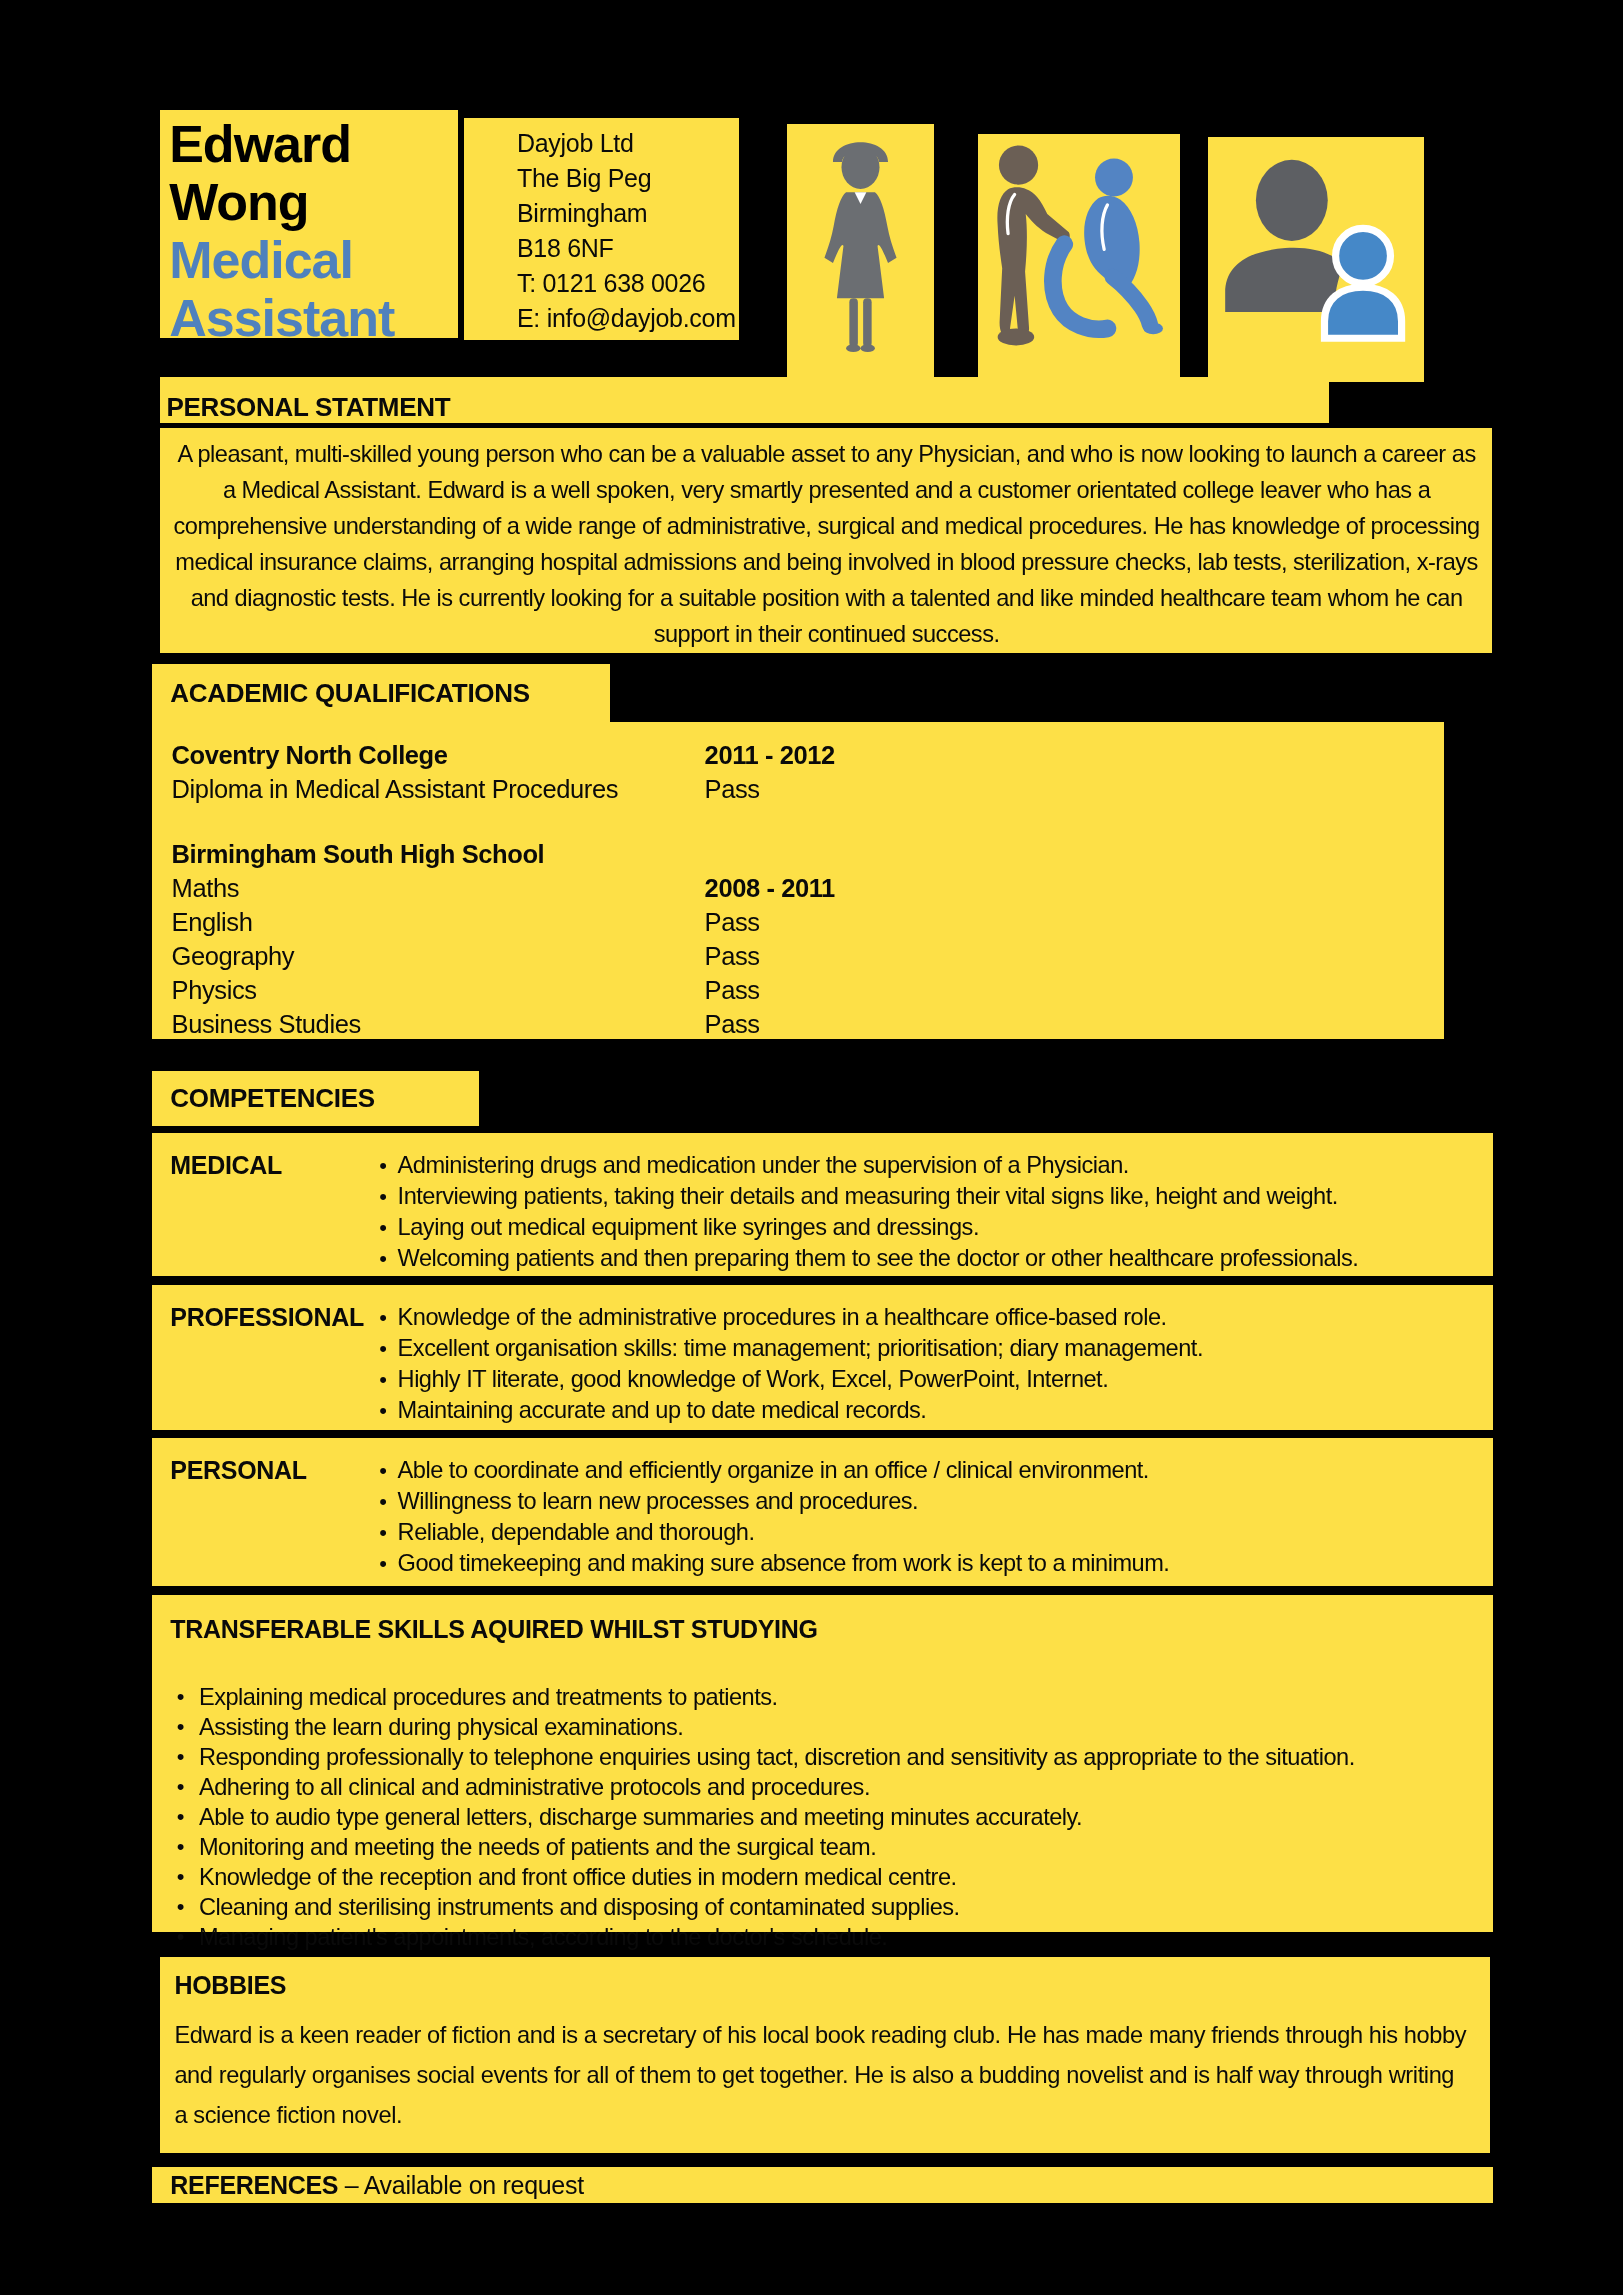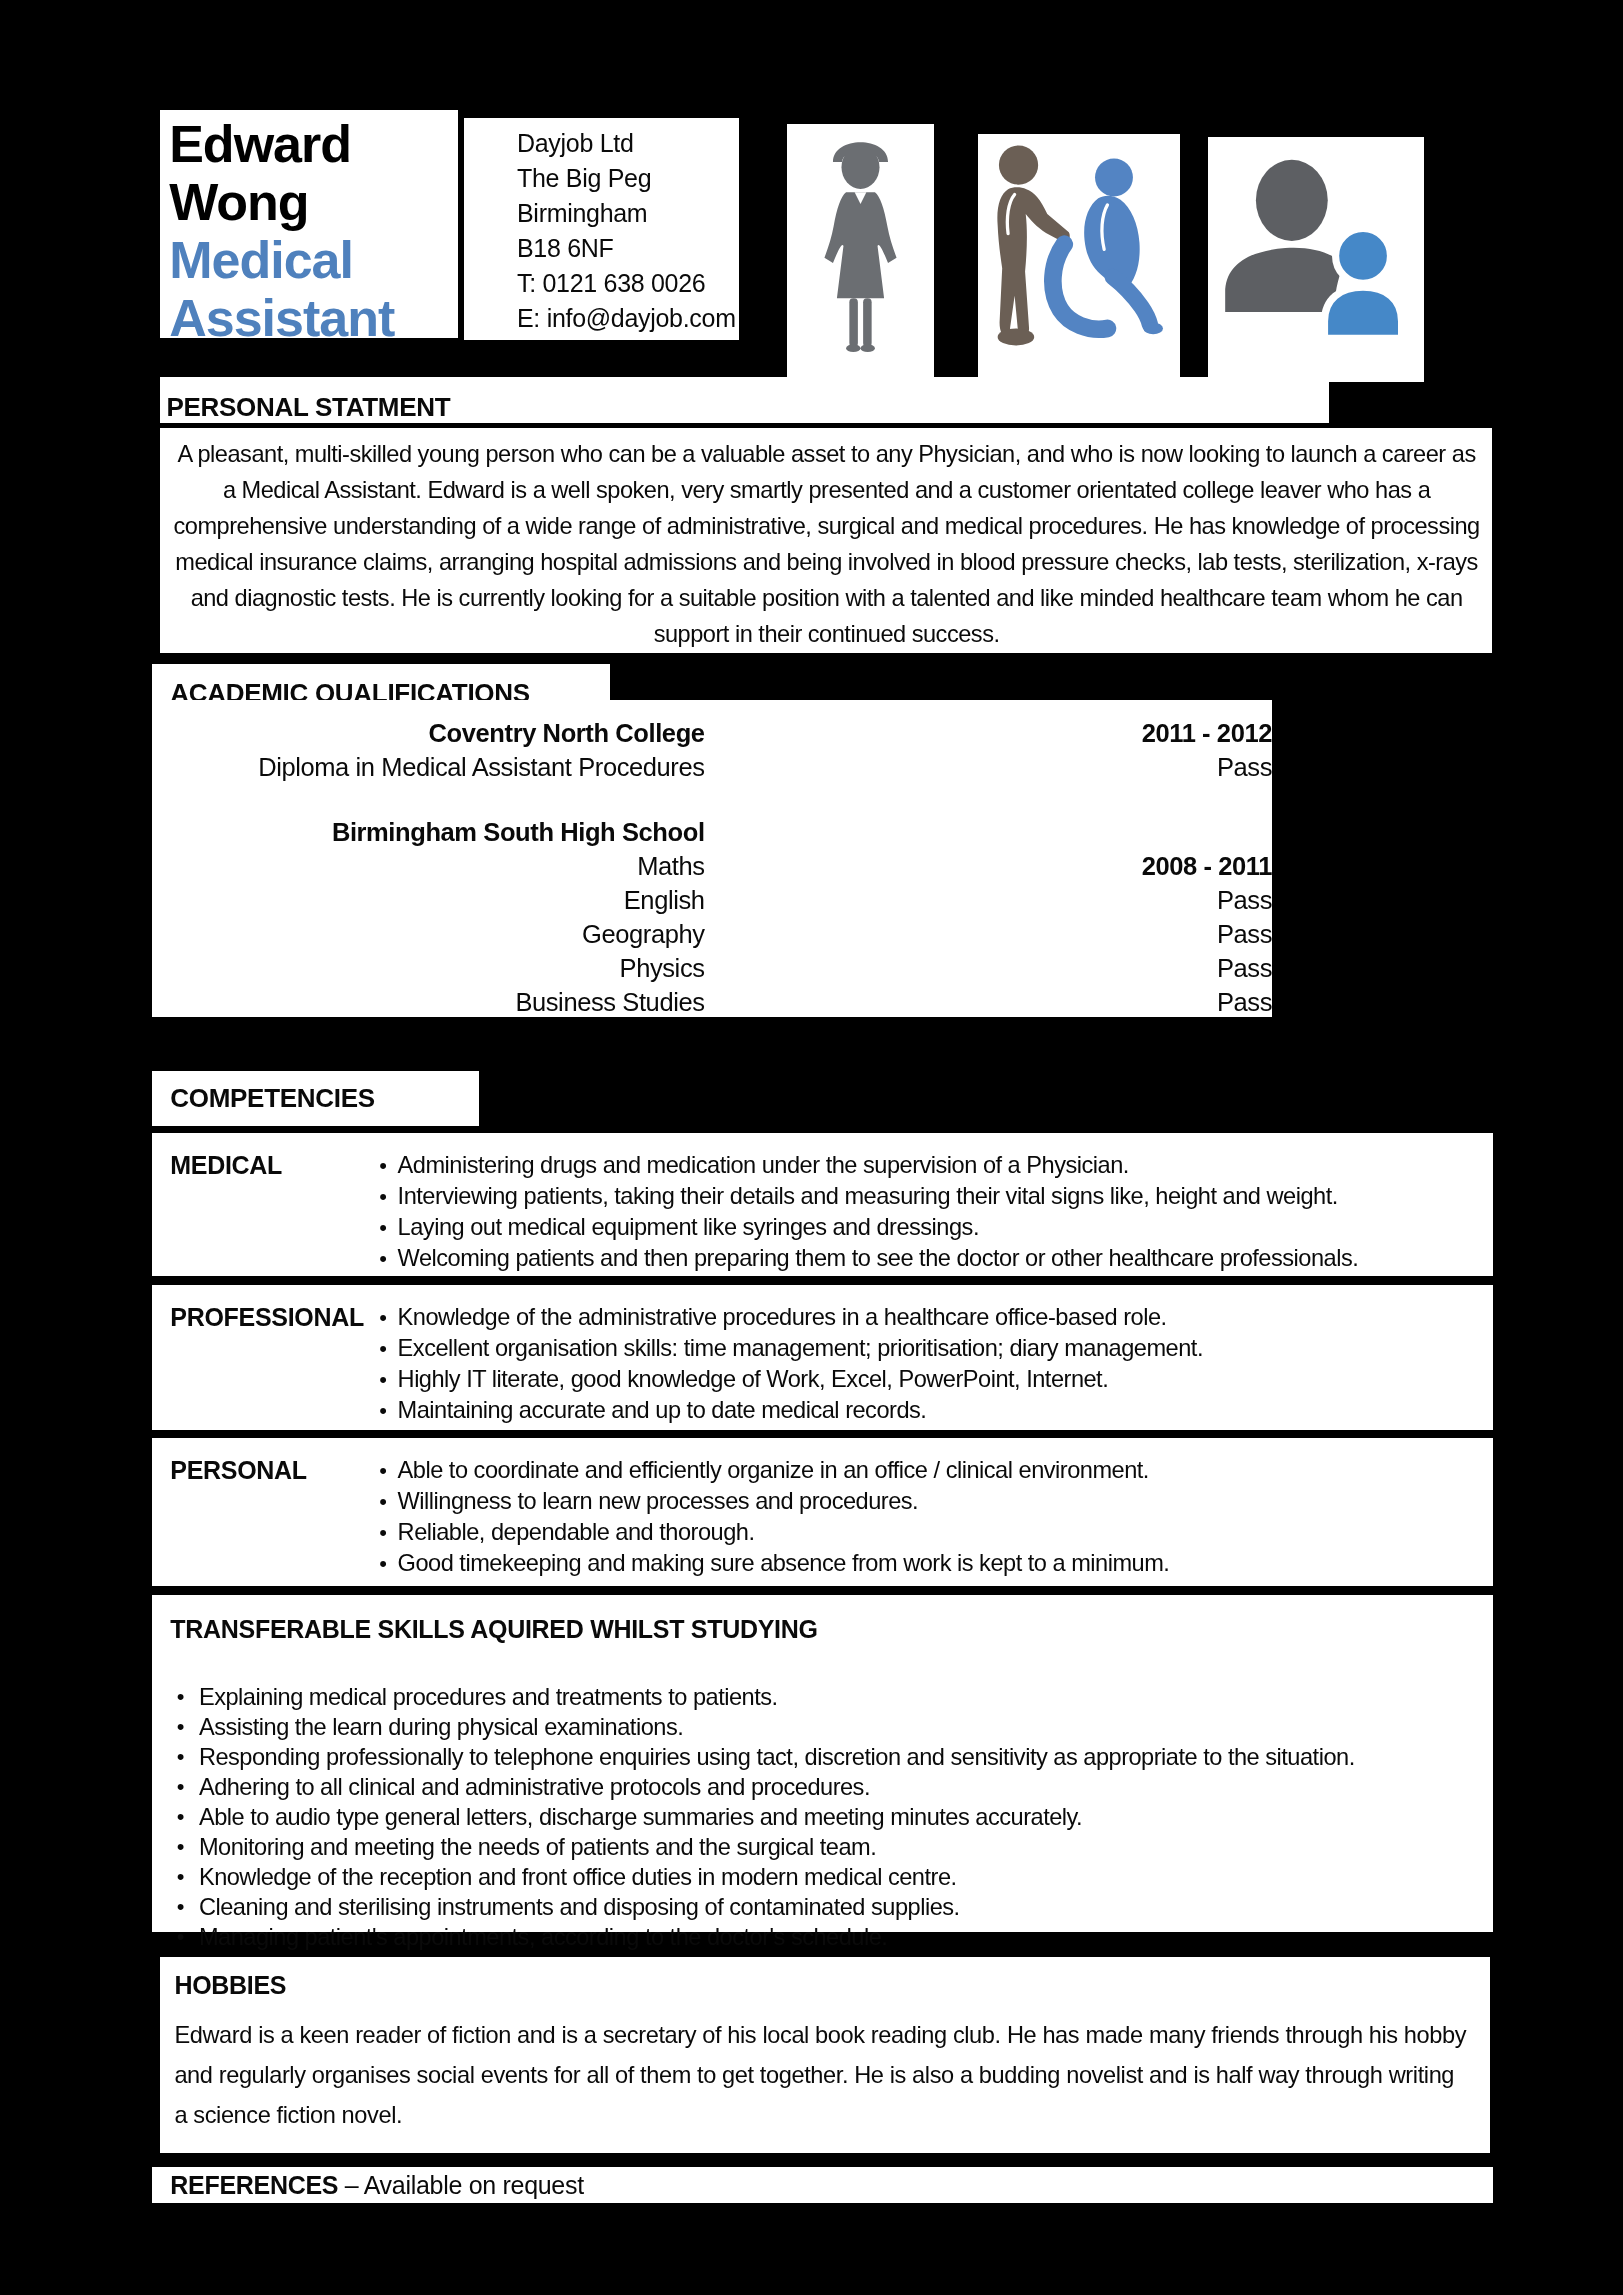--- a/index.html
+++ b/index.html
@@ -1,37 +1,37 @@
 <!DOCTYPE html>
 <html style="font-size:10.5px"><head>
 <meta charset="utf-8">
 <style>
   html,body{margin:0;padding:0;background:#000;}
   body{width:1623px;height:2295px;position:relative;font-family:"Liberation Sans",sans-serif;color:#0a0a0a;}
   .page{position:absolute;inset:0;background:#000;}
-  .box{position:absolute;background:#ffffff;}
+  .box{position:absolute;background:#fde047;}
   
   .name-box{left:160px;top:110px;width:298px;height:228px;padding:5.2px 0 0 9.2px;box-sizing:border-box;}
   .name{font-size:52px;font-weight:bold;line-height:58px;letter-spacing:-1px;color:#000;}
   .title{font-size:52px;font-weight:bold;line-height:58px;letter-spacing:-1px;color:#4f81bd;}
   .divider{position:absolute;left:458px;top:115px;width:5.9px;height:221px;background:#000;}
   .contact-box{left:464px;top:118px;width:275px;height:222px;box-sizing:border-box;padding:7.9px 0 0 53px;}
   .contact-line{font-size:25px;line-height:35px;letter-spacing:-0.3px;white-space:nowrap;}
   .icon-box1{left:787px;top:124px;width:147px;height:253px;}
   .icon-box2{left:978px;top:134px;width:202px;height:249px;}
   .icon-box3{left:1208px;top:137px;width:216px;height:245px;}
   .icon-box1 svg,.icon-box2 svg,.icon-box3 svg{position:absolute;left:0;top:0;}
   
   .bar{display:flex;align-items:center;box-sizing:border-box;}
   .bar-h{font-size:26px;font-weight:bold;letter-spacing:-0.3px;}
   .ps-bar{left:160px;top:377px;width:1169px;height:46px;padding-left:6.5px;align-items:flex-end;}
   .ps-body{left:160px;top:428px;width:1332px;height:225px;box-sizing:border-box;padding:7.9px 11.8px 0 13px;text-align:center;}
   .para{font-size:23.6px;line-height:36px;letter-spacing:-0.5px;}
   .aq-header{left:152px;top:664px;width:458px;height:58px;padding-left:18.3px;}
-  .aq-body{left:152px;top:700px;width:1120px;height:317px;box-sizing:border-box;padding:15.7px 0 0 19.6px;text-align:right;}
+  .aq-body{left:152px;top:722px;width:1292px;height:317px;box-sizing:border-box;padding:15.7px 0 0 19.6px;}
   .aq-row{display:flex;font-size:25.5px;line-height:34px;letter-spacing:-0.4px;}
   .aq-left{width:533px;}
   .aq-right{flex:1;}
   .b{font-weight:bold;}
   .spacer-row{height:31px;}
   .comp-header{left:152px;top:1071px;width:327px;height:55px;padding-left:18.3px;}
   .comp-box{box-sizing:border-box;padding:17px 0 0 0;}
   .comp-medical{left:152px;top:1133px;width:1341px;height:143px;}
   .comp-professional{left:152px;top:1285px;width:1341px;height:145px;}
   .comp-personal{left:152px;top:1438px;width:1341px;height:148px;}

